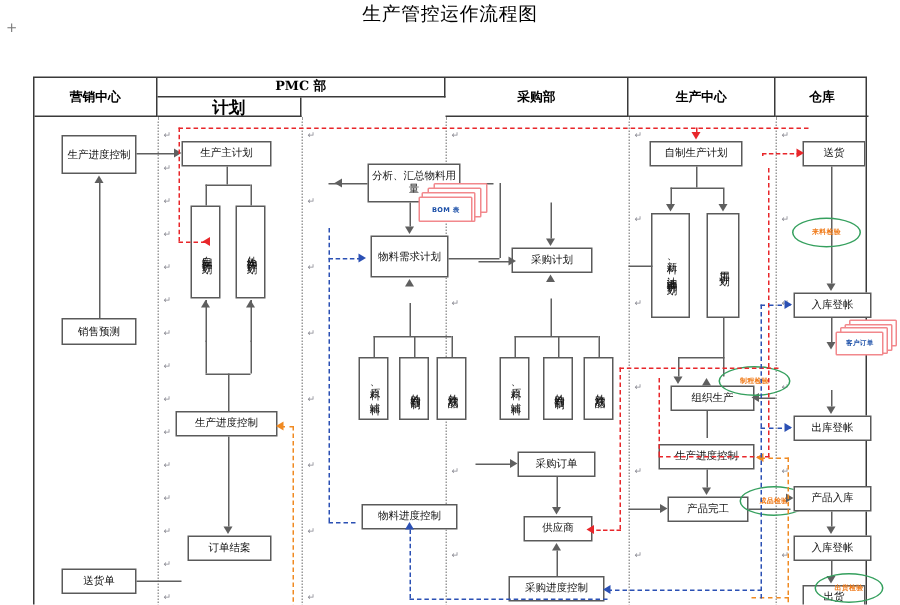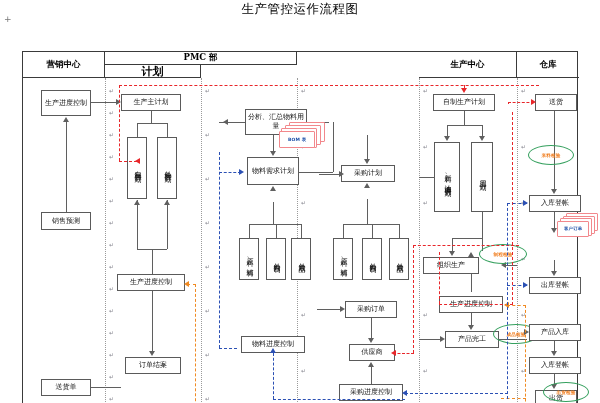--- a/index.html
+++ b/index.html
@@ -88,20 +88,21 @@
 
   <div class="crop-mark" style="left:4px;top:14px;">+</div>
   <div class="title">生产管控运作流程图</div>
 
   <div class="tbl">
 
     <div class="hdr">
       <div class="hdr-cell" style="left:0;width:82px;height:26px;">营销中心</div>
       <div class="hdr-cell nb" style="left:82px;width:192px;height:13px;border-bottom:1px solid #3a3a3a;">PMC 部</div>
       <div class="hdr-sub" style="left:82px;top:13px;width:96px;height:13px;">计划</div>
+      <div class="hdr-cell" style="left:274px;width:122px;height:26px;">采购部</div>
       <div class="hdr-cell" style="left:396px;width:98px;height:26px;">生产中心</div>
       <div class="hdr-cell" style="left:494px;width:62px;height:26px;border-right:none;">仓库</div>
     </div>
 
     <div class="vline" style="left:82px;"></div>
     <div class="vline" style="left:178px;"></div>
     <div class="vline" style="left:274px;"></div>
     <div class="vline" style="left:396px;"></div>
     <div class="vline" style="left:494px;"></div>
 
@@ -230,21 +231,21 @@
     <div class="ln lnv" style="left:348px;top:266px;height:20px;"></div>
     <div class="arr d" style="left:345px;top:286px;"></div>
     <div class="ln lnv" style="left:348px;top:315px;height:17px;"></div>
     <div class="arr u" style="left:345px;top:310px;"></div>
     <div class="ln lnh" style="left:296px;top:122px;width:22px;"></div>
     <div class="arr r" style="left:316px;top:119px;"></div>
 
     <div class="box" style="left:410px;top:42px;width:62px;height:17px;">自制生产计划</div>
     <div class="box vert" style="left:411px;top:90px;width:26px;height:70px;">新料、油漆申购计划</div>
     <div class="box vert" style="left:448px;top:90px;width:22px;height:70px;">用工计划</div>
-    <div class="box" style="left:400px;top:205px;width:56px;height:17px;">组织生产</div>
+    <div class="box" style="left:424px;top:205px;width:56px;height:17px;">组织生产</div>
     <div class="box" style="left:416px;top:244px;width:64px;height:17px;">生产进度控制</div>
     <div class="box" style="left:422px;top:279px;width:54px;height:17px;">产品完工</div>
 
     <div class="ln lnv" style="left:441px;top:59px;height:14px;"></div>
     <div class="ln lnh" style="left:424px;top:73px;width:35px;"></div>
     <div class="ln lnv" style="left:424px;top:73px;height:12px;"></div>
     <div class="ln lnv" style="left:459px;top:73px;height:12px;"></div>
     <div class="arr d" style="left:421px;top:84px;"></div>
     <div class="arr d" style="left:456px;top:84px;"></div>
     <div class="ln lnv" style="left:459px;top:160px;height:39px;"></div>

